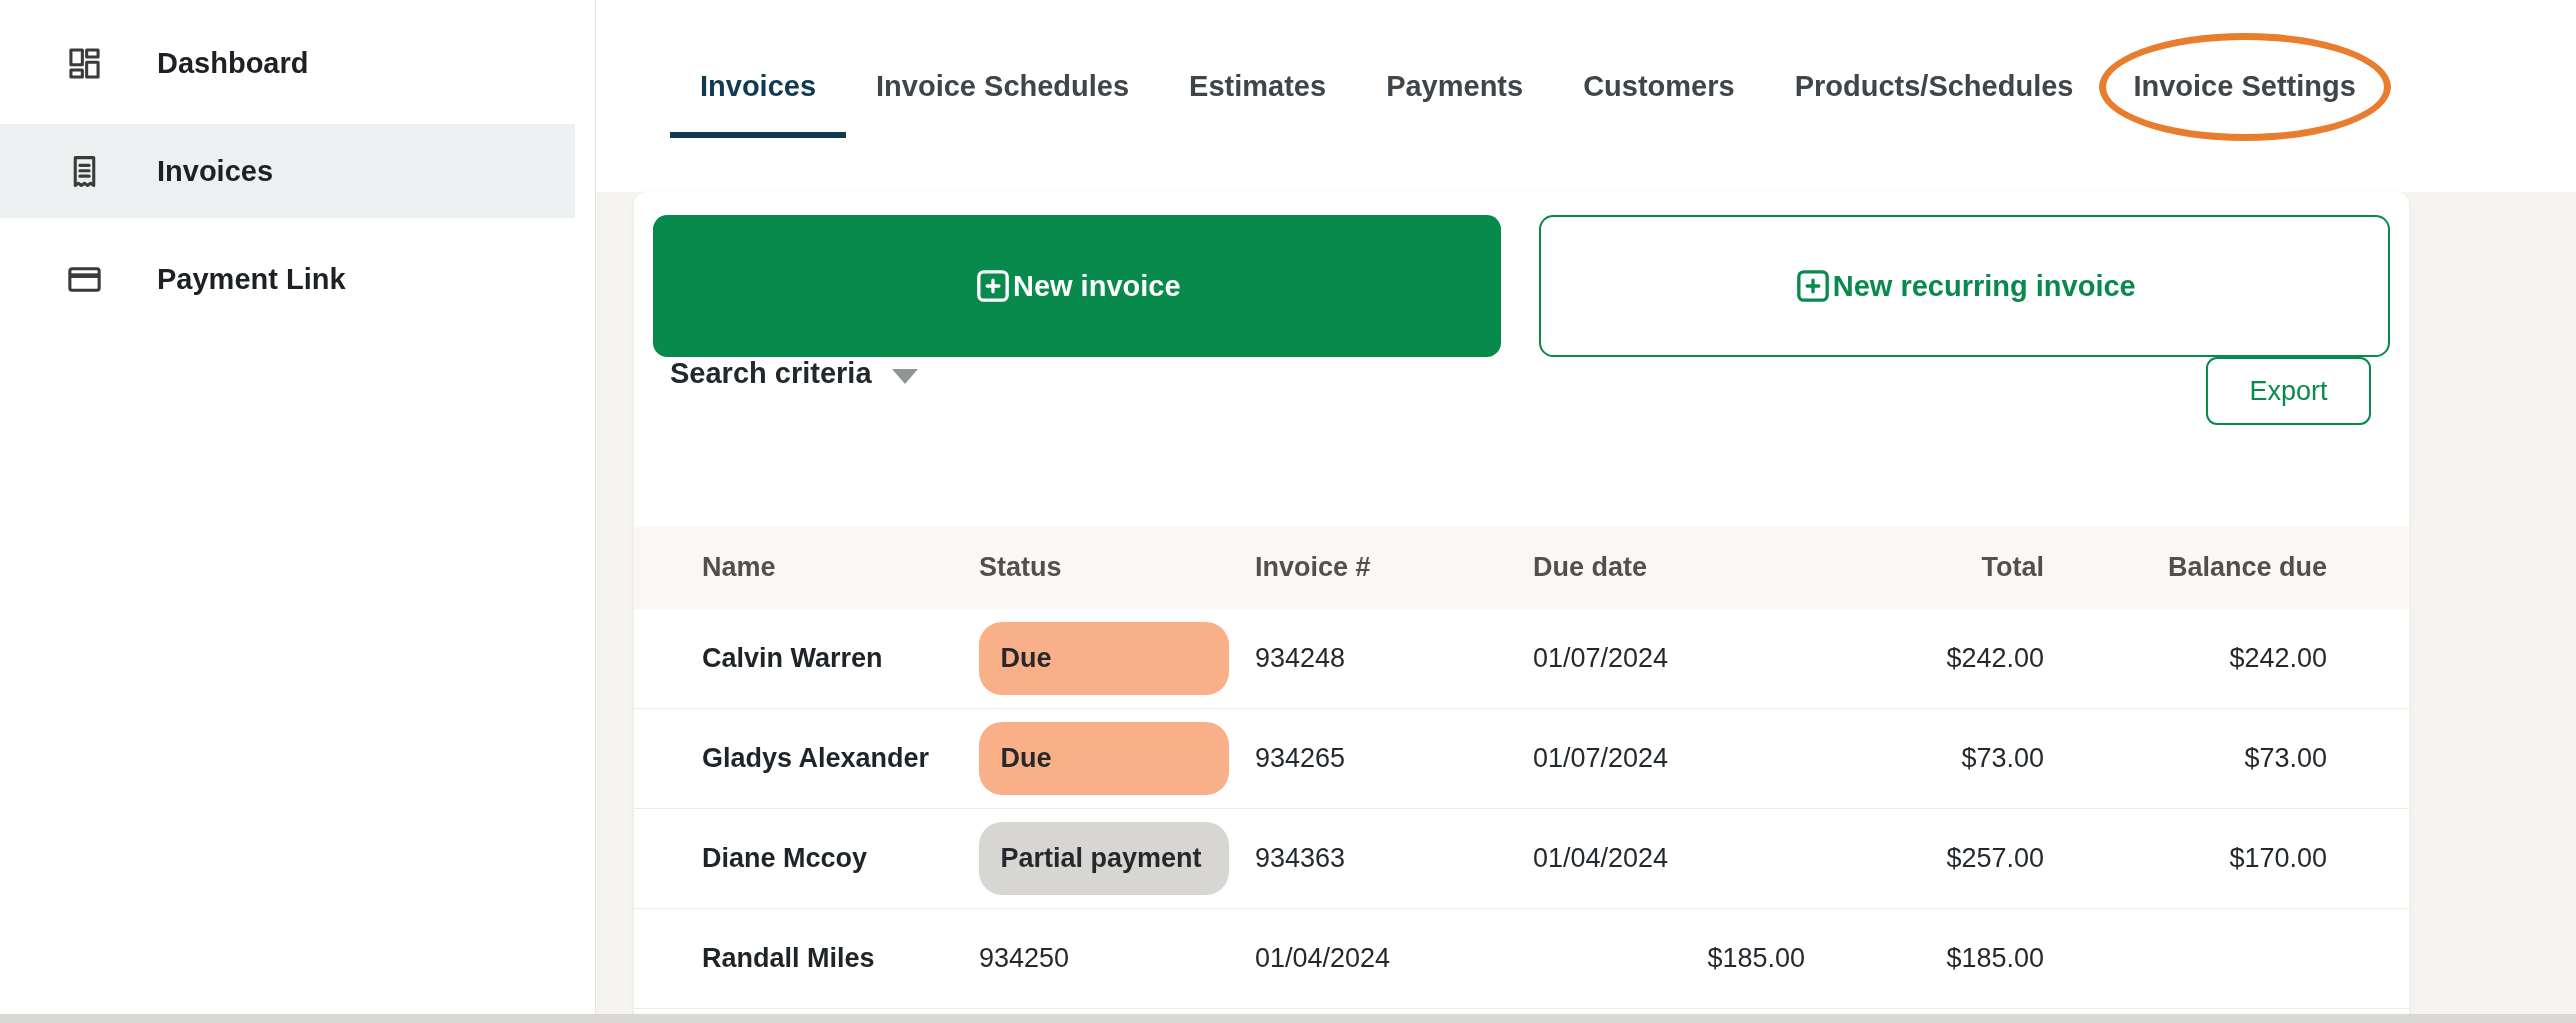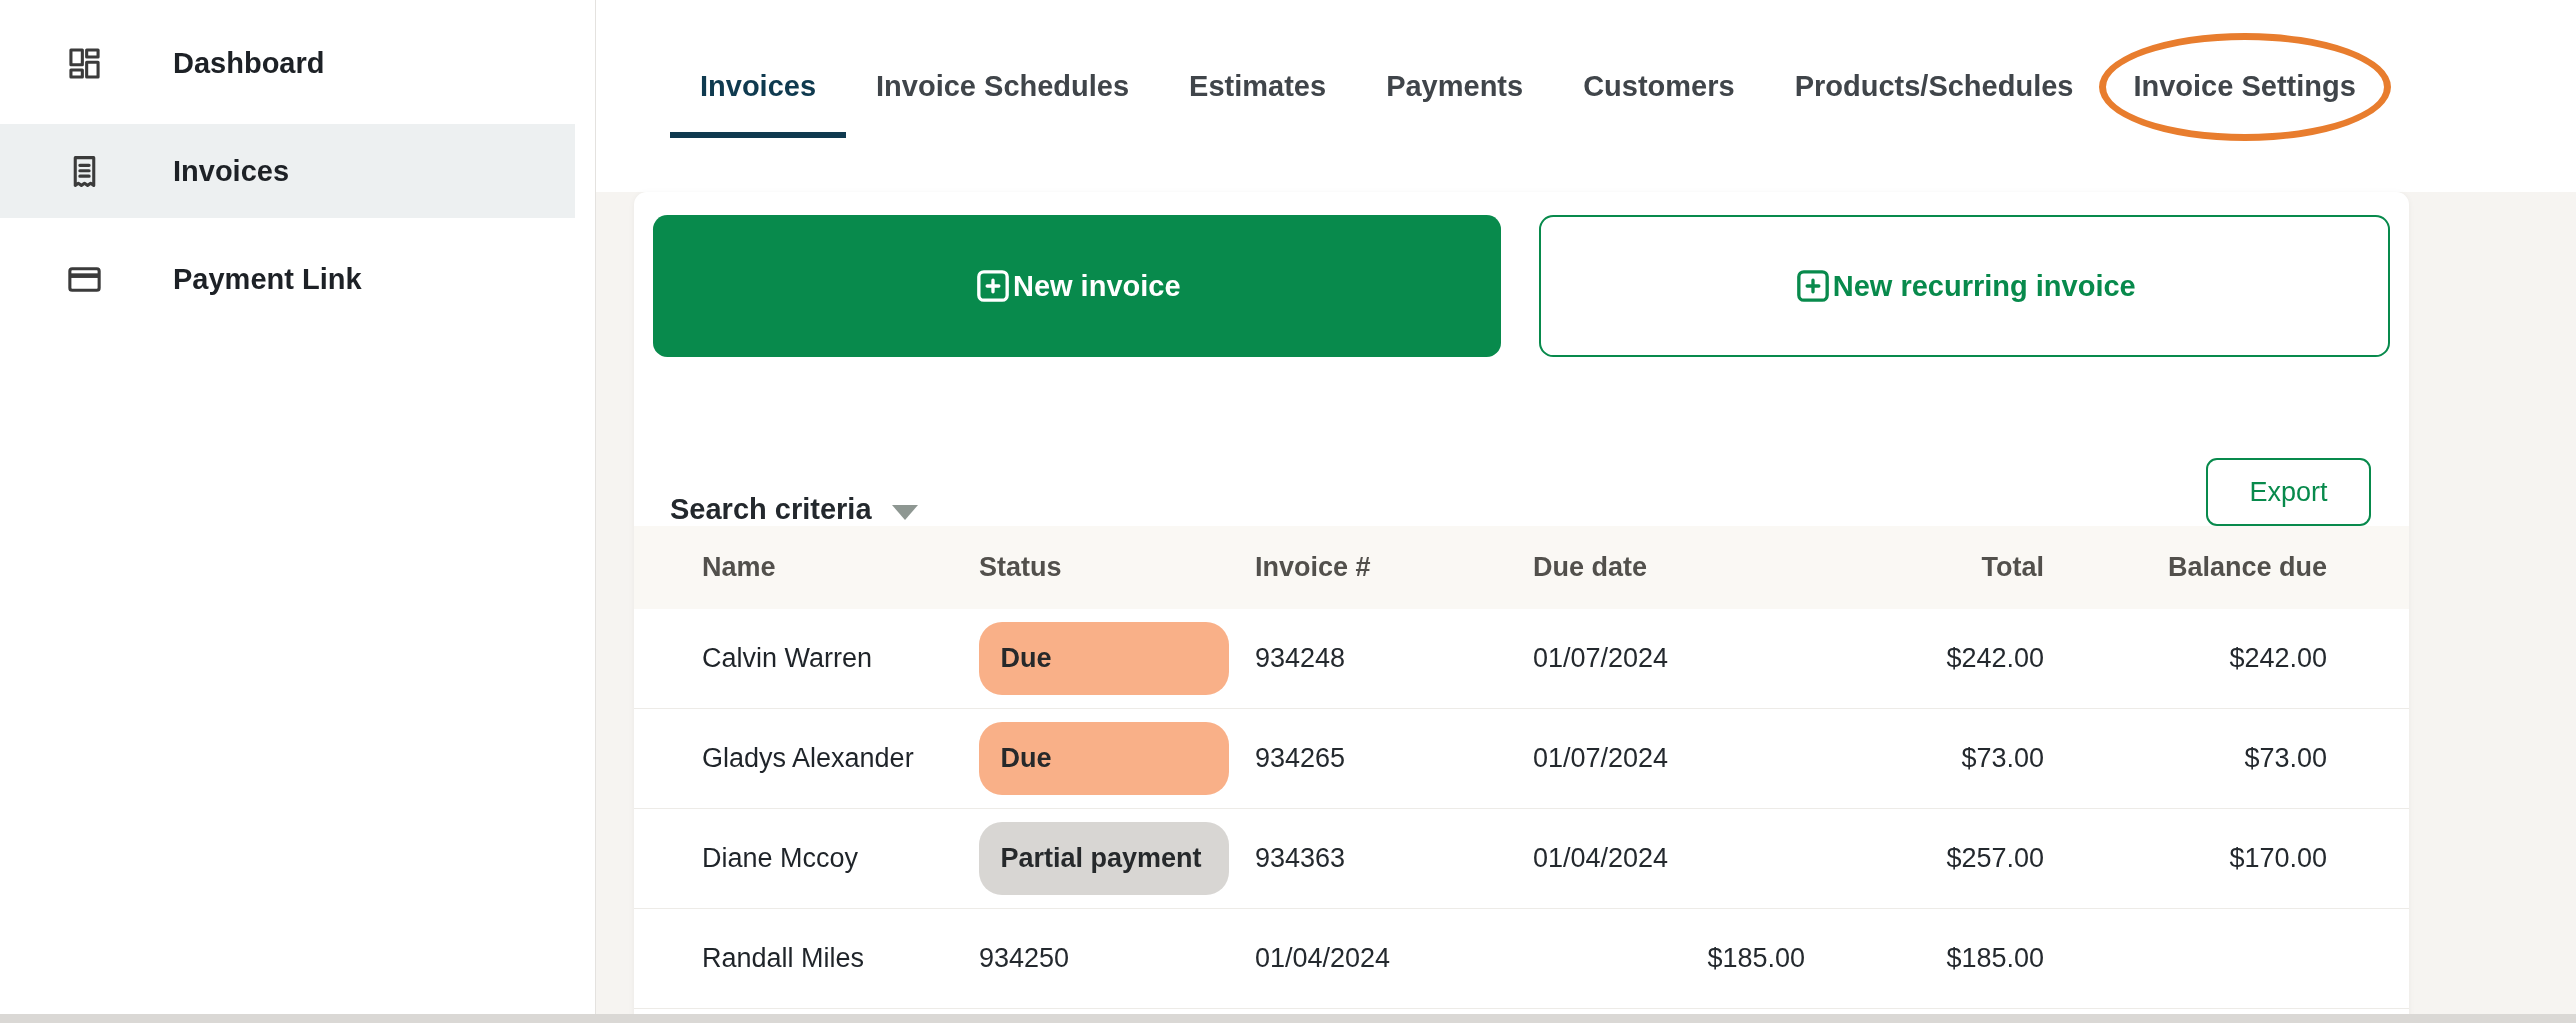--- a/index.html
+++ b/index.html
@@ -24,21 +24,21 @@
   }
   .side-item {
     width: 575px; height: 94px; margin-bottom: 14.3px;
     display: flex; align-items: center; padding-left: 66px;
     cursor: pointer;
   }
   .side-item.active { background: #edf0f1; }
   .side-icon { width: 37px; height: 37px; flex-shrink: 0; }
   .side-icon svg { width: 37px; height: 37px; display: block; }
   .side-label {
-    margin-left: 70px; font-size: 29px; font-weight: 700; color: #1d2126;
+    margin-left: 54px; font-size: 29px; font-weight: 700; color: #1d2126;
     white-space: nowrap;
   }
 
   
   .main { flex: 1; display: flex; flex-direction: column; background: #fff; min-width: 0; }
 
   .tabs {
     display: flex; align-items: flex-start;
     height: 192px; padding: 70px 0 0 74px; background: #ffffff; flex-shrink: 0;
   }
@@ -69,21 +69,21 @@
     display: flex; align-items: center; justify-content: center; 
     font-family: "Liberation Sans", sans-serif;
     font-size: 29px; font-weight: 700; cursor: pointer;
   }
   .btn-primary { background: var(--green); color: #ffffff; border: none; }
   .btn-outline { background: #ffffff; color: var(--green); border: 2.4px solid var(--green); }
   .plus-icon svg { width: 40px; height: 40px; display: block; }
 
   
   .toolbar {
-    height: 169px; display: flex; align-items: flex-end; justify-content: space-between;
+    height: 169px; display: flex; align-items: flex-start; justify-content: space-between;
     padding: 0 38px 0 36px;
   }
   .search-criteria { display: flex; align-items: center; gap: 20.7px; cursor: pointer; }
   .search-criteria .label { font-size: 29px; font-weight: 700; color: #23282d; }
   .chevron {
     width: 0; height: 0; margin-top: 6.4px;
     border-left: 13.5px solid transparent; border-right: 13.5px solid transparent;
     border-top: 15px solid #8e9792;
   }
   .btn-export {
@@ -100,21 +100,21 @@
     padding: 0 81px 0 68px; align-items: center;
   }
   .thead {
     height: 83px; background: #faf8f4;
     font-size: 27px; font-weight: 700; color: #52504c;
   }
   .trow {
     height: 100px; border-bottom: 1.6px solid #edebe7;
     font-size: 27px; color: #24292e; cursor: pointer; background: #fff;
   }
-  .td.name { font-weight: 400; color: #1f2429; }
+  .td.name { font-weight: 700; color: #1f2429; }
   .num { text-align: right; }
   .badge {
     display: inline-flex; align-items: center;
     width: 250px; height: 73px; padding-left: 21.5px;
     border-radius: 23px; font-size: 27px; font-weight: 700; color: #26292b;
     white-space: nowrap;
   }
 
   .bottom-bar {
     position: fixed; left: 0; right: 0; bottom: 0; height: 8.7px;

